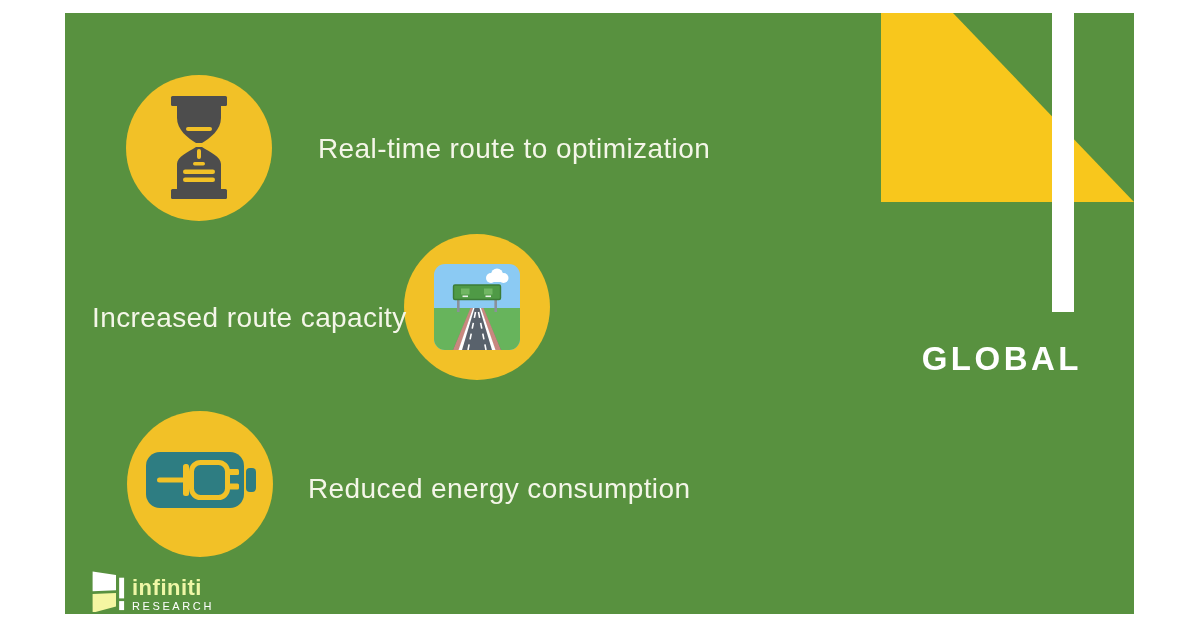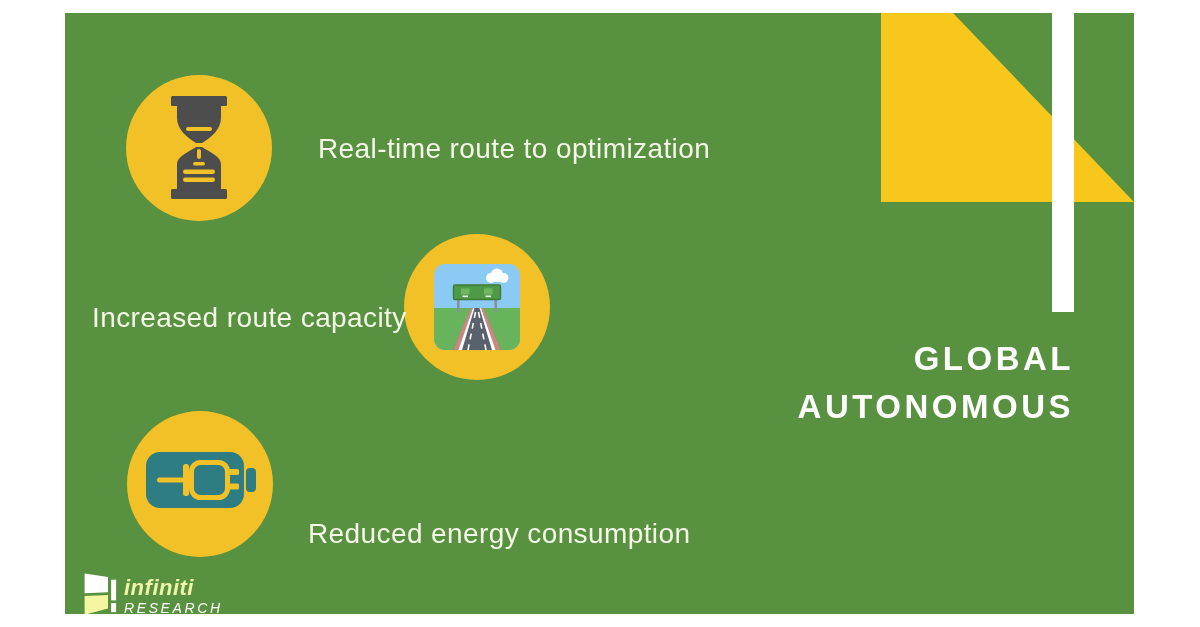--- a/index.html
+++ b/index.html
@@ -23,34 +23,34 @@
   .icon-svg { position: absolute; }
   .hourglass-pos { left: 104px; top: 83px; width: 60px; height: 104px; }
   .motorway-pos  { left: 369px; top: 251px; width: 86px; height: 86px; }
   .battery-pos   { left: 81px;  top: 437px; width: 112px; height: 62px; }
 
   
   .feature-label { position: absolute; color: #f4f6e8; font-size: 28px;
     font-weight: 300; letter-spacing: 0.4px; white-space: nowrap; }
   .label-1 { left: 253px; top: 120px; }
   .label-2 { left: 27px;  top: 289px; }
-  .label-3 { left: 243px; top: 460px; margin-top: 45px; }
+  .label-3 { left: 243px; top: 460px; }
 
   
-  .title-block { position: absolute; right: 60px; top: 322px; text-align: right;
+  .title-block { position: absolute; right: 52px; top: 322px; text-align: right;
     color: #ffffff; font-weight: bold; font-size: 33px; line-height: 48px;
     letter-spacing: 3.5px; white-space: nowrap; }
 
   
-  .logo { position: absolute; left: 16px; top: 551px; display: flex;
-    align-items: center; font-style: italic; }
+  .logo { position: absolute; left: 24px; top: 551px; display: flex;
+    align-items: flex-end; }
   .logo-mark { width: 36px; height: 47px; margin-right: 7px; }
   .logo-text-name { color: #eff7a6; font-weight: bold; font-size: 22px;
     line-height: 22px; letter-spacing: 0.5px; margin-top: 13px; }
-  .logo-text-sub { color: #ffffff; font-size: 14px; letter-spacing: 2.6px;
+  .logo-text-sub { color: #ffffff; font-size: 11px; letter-spacing: 2.6px;
     margin-top: 1px; }
 </style>
 </head>
 <body>
 
 <div class="canvas">
   <div class="panel">
 
     <svg class="flag-svg" viewBox="0 0 253 189" preserveAspectRatio="none">
       <polygon points="0,0 72,0 253,189 0,189" fill="#f8c71c"></polygon>
@@ -112,21 +112,20 @@
       <rect x="11" y="27.5" width="28" height="5" rx="2.5" fill="#f2c127"></rect>
       <rect x="37" y="14" width="6" height="32" rx="2.5" fill="#f2c127"></rect>
       <rect x="45.5" y="12.5" width="36" height="35" rx="9" fill="none" stroke="#f2c127" stroke-width="5"></rect>
       <rect x="81" y="19" width="12" height="6" rx="1.5" fill="#f2c127"></rect>
       <rect x="81" y="33.5" width="12" height="6" rx="1.5" fill="#f2c127"></rect>
     </svg>
     <div class="feature-label label-3">Reduced energy consumption</div>
 
     <div class="title-block">
       <div>GLOBAL</div>
-      <div>AUTONOMOUS</div>
     </div>
 
     <div class="logo">
       <svg class="logo-mark" viewBox="0 0 40 50">
         <polygon points="4,6 30,10 30,27 4,28" fill="#ffffff"></polygon>
         <rect x="33.5" y="13" width="5.5" height="23" fill="#ffffff"></rect>
         <polygon points="4,31 30,30 30,45 4,52" fill="#f5f6a2"></polygon>
         <rect x="33.5" y="39" width="5.5" height="10" fill="#ffffff"></rect>
       </svg>
       <div>

